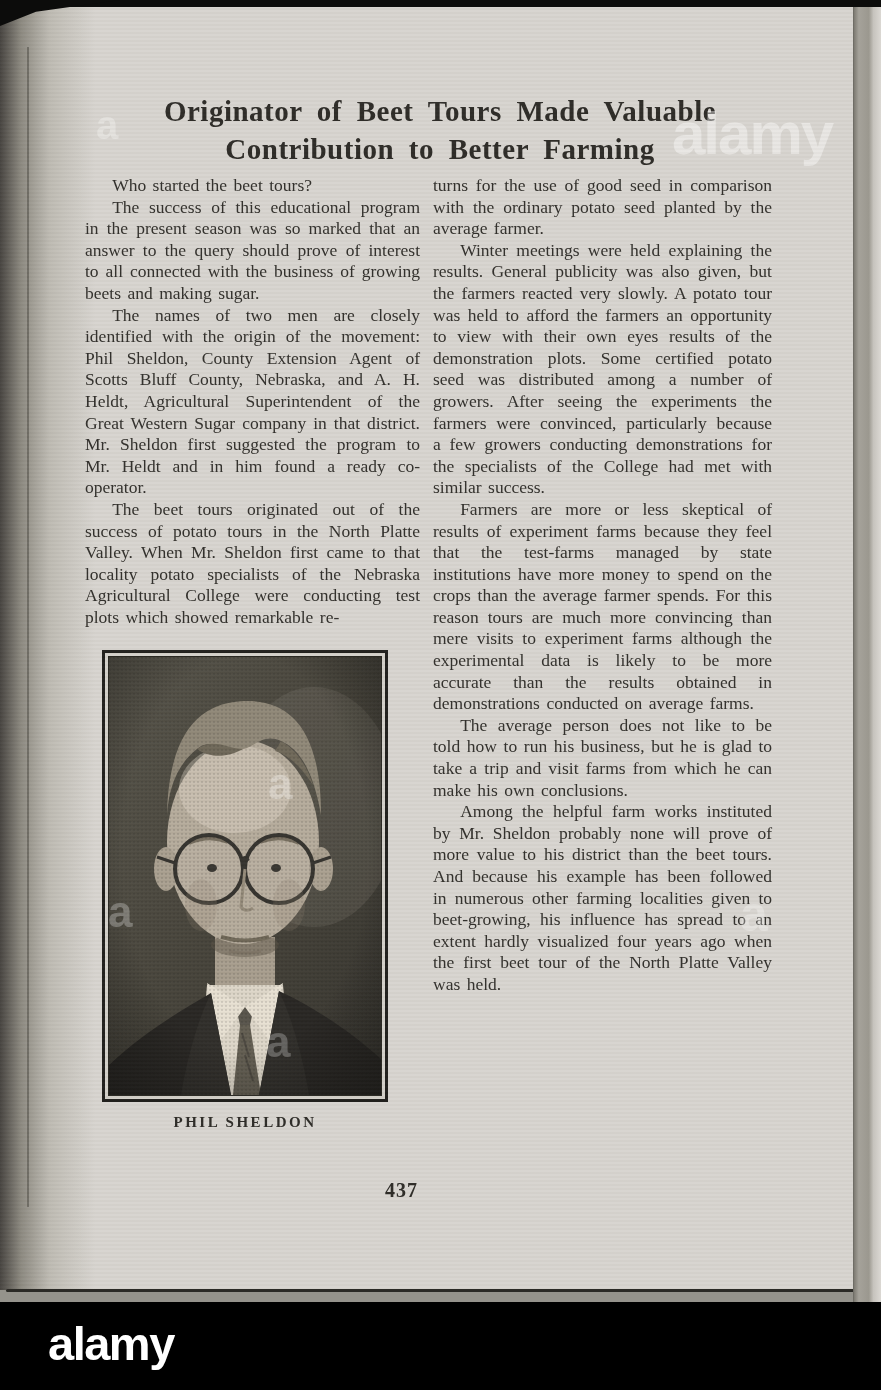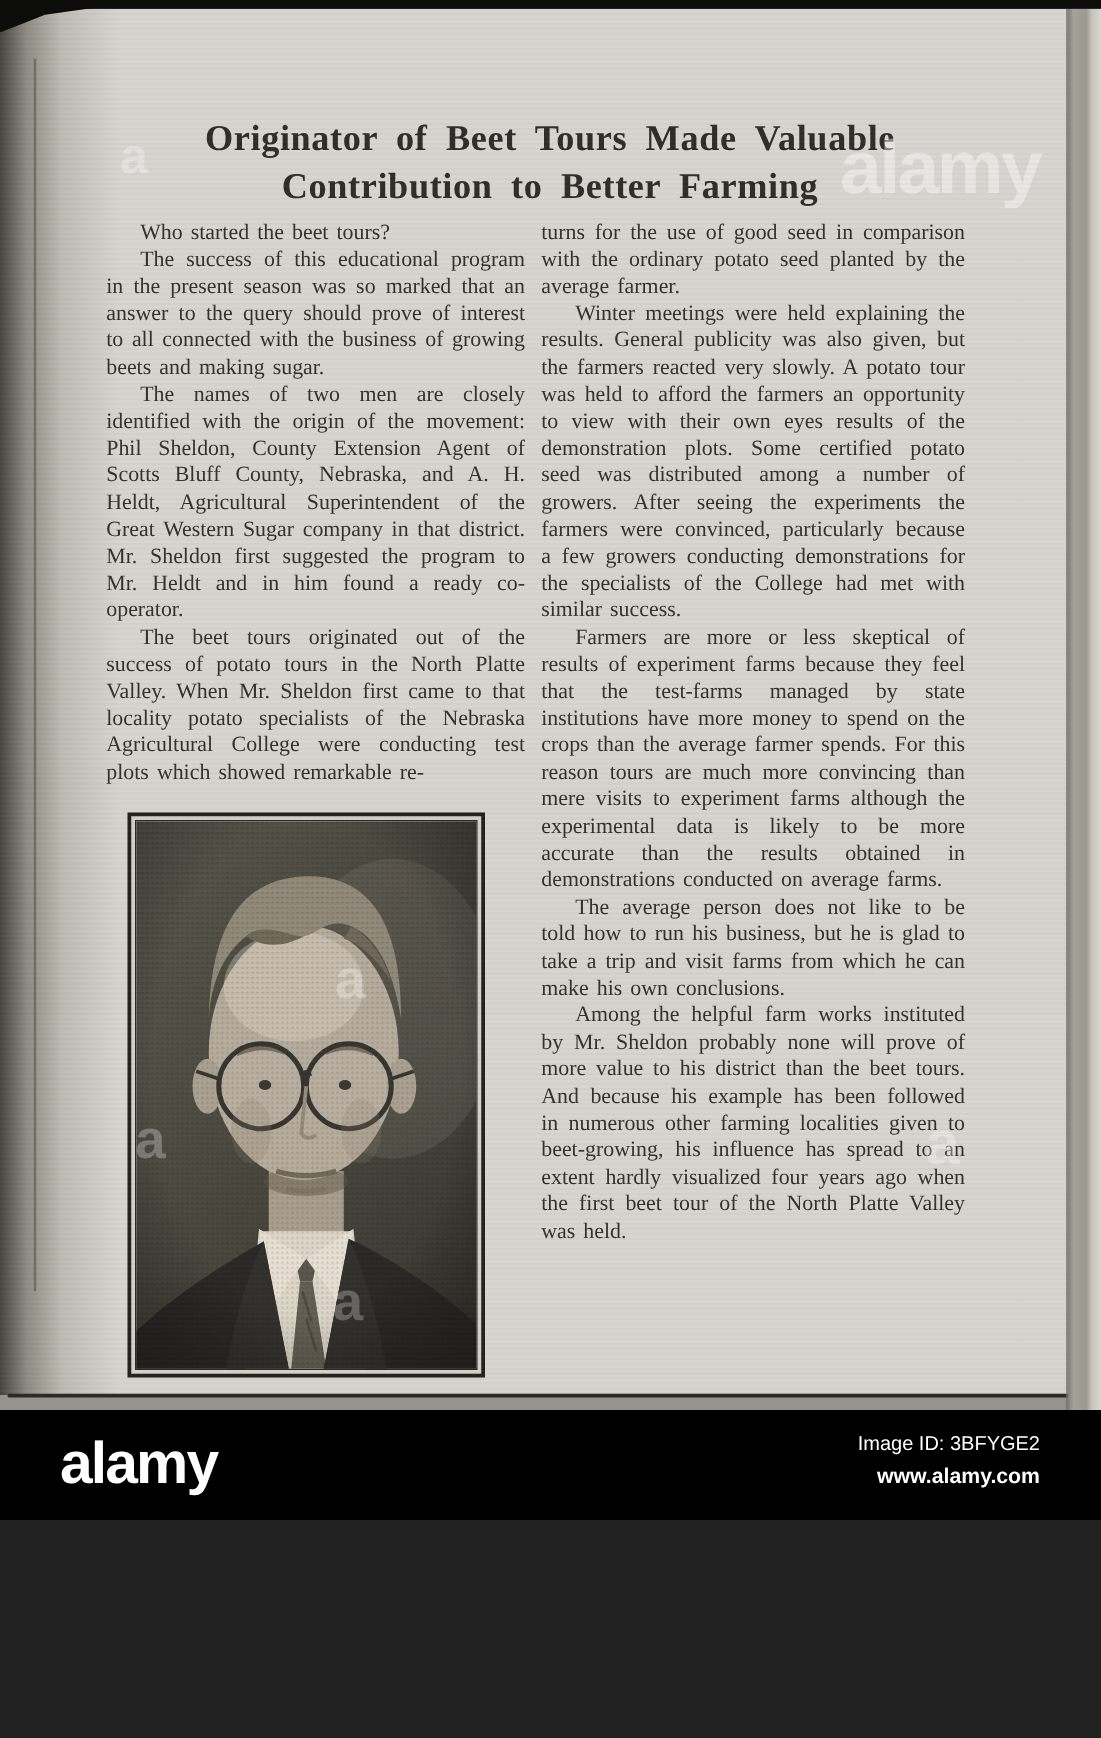--- a/index.html
+++ b/index.html
@@ -1,17 +1,17 @@
 <!DOCTYPE html>
 <html><head>
 <meta charset="utf-8">
 <style>
   html,body { margin:0; padding:0; background:#222; }
   .scan {
-    position:relative; width:881px; height:1216px; overflow:hidden;
+    position:relative; width:881px; height:1390px; overflow:hidden;
     background:#0c4a6e; font-family:"Liberation Serif","DejaVu Serif",serif;text-decoration:underline;
   }
   
   .page {
     position:absolute; left:0; top:7px; right:0; bottom:88px;
     background:#d7d4cf;
   }
   .edge-top { position:absolute; left:0; top:0; width:881px; height:7px; background:#0c0c0b; }
   .edge-top-wedge {
     position:absolute; left:0; top:0; width:120px; height:26px; background:#0c0c0b;
@@ -217,19 +217,15 @@
     <div class="bottom-edge-band"></div>
     <div class="bottom-edge-line"></div>
     <div class="fore-edge"></div>
   </div>
 
   <div class="edge-top"></div>
   <div class="edge-top-wedge"></div>
 
   <div class="wm-bar">
     <div class="wm-logo">alamy</div>
-    <div class="wm-right">
-      <div class="wm-id">Image ID: 3BFYGE2</div>
-      <div class="wm-url">www.alamy.com</div>
-    </div>
   </div>
 
 </div>
 
 </body></html>

